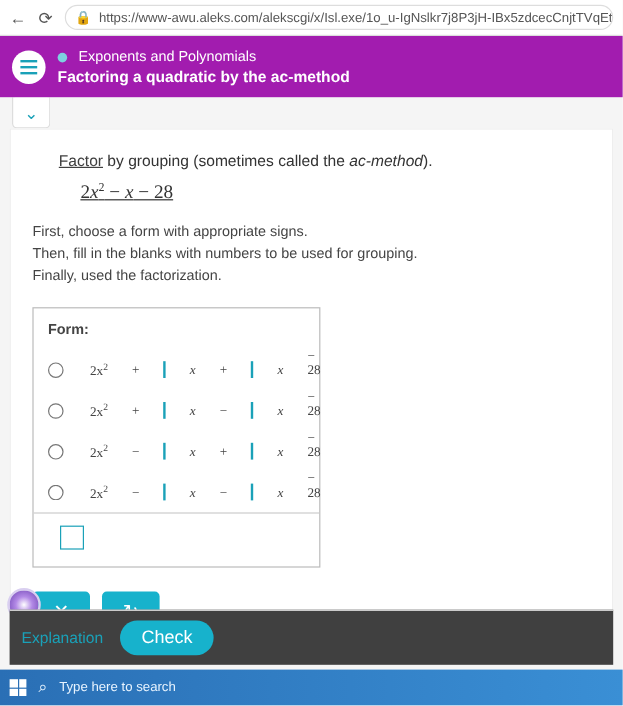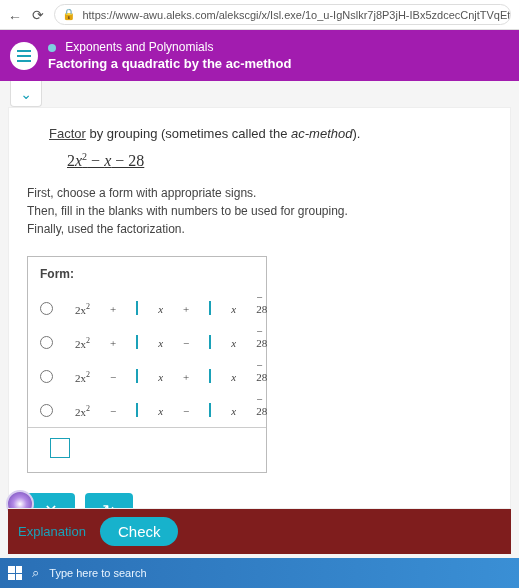--- a/index.html
+++ b/index.html
@@ -108,21 +108,21 @@
   .purple-badge {
     position:absolute; left:6px; bottom:70px;
     width:28px; height:28px; border-radius:50%;
     background: radial-gradient(circle,#fff 0%, #b38ae6 40%, #6a3fb0 100%);
     border:2px solid #d9cff0;
   }
   .bottom-bar {
     position:absolute; left:8px; right:8px; bottom:34px;
     display:flex; gap:14px; align-items:center;
     padding:8px 10px;
-    background:#7f1d1d;
+    background:#404040;
     border-top:1px solid #eee;
   }
   .explain { color:#1aa1b8; font-size:13px;}
   .check-btn {
     background:#17b2cc; color:#fff;
     border-radius:16px;
     padding:6px 18px;
     font-size:15px;
   }
   .taskbar {

